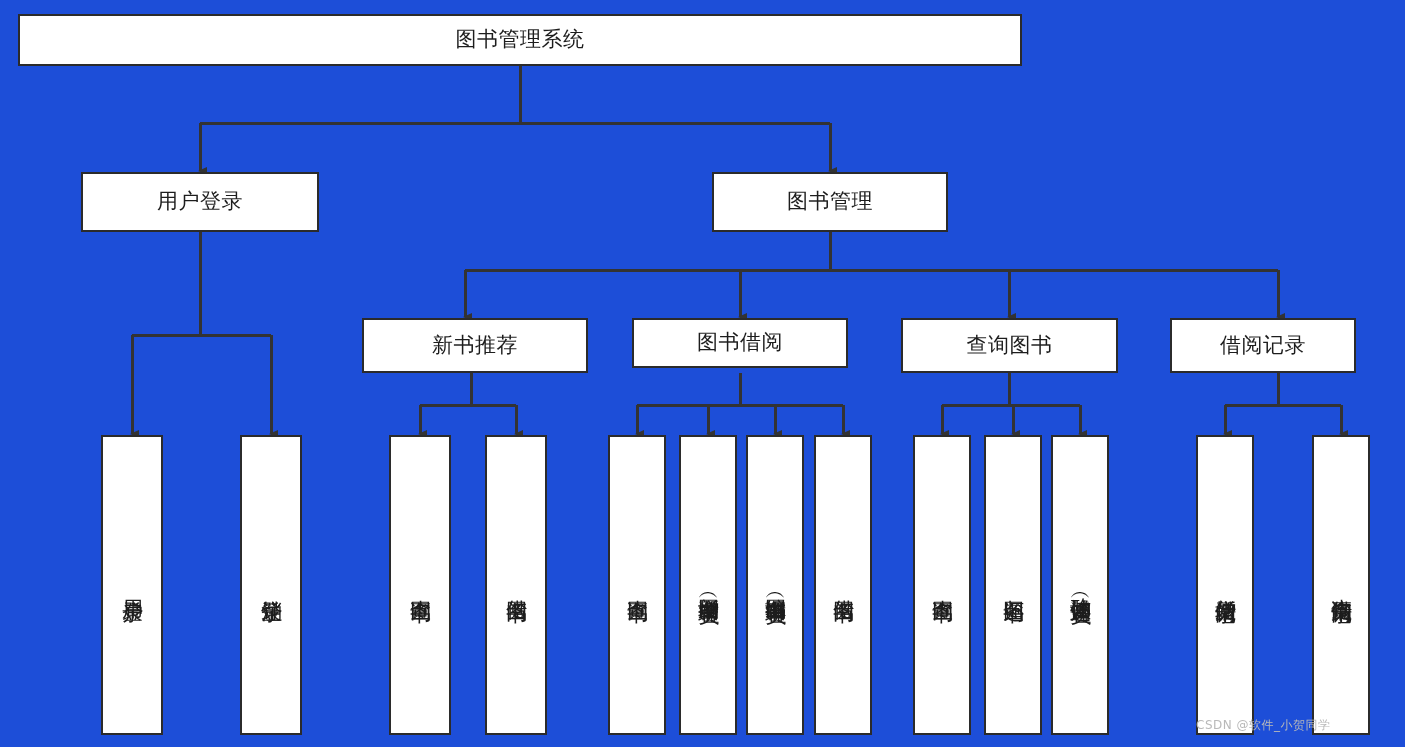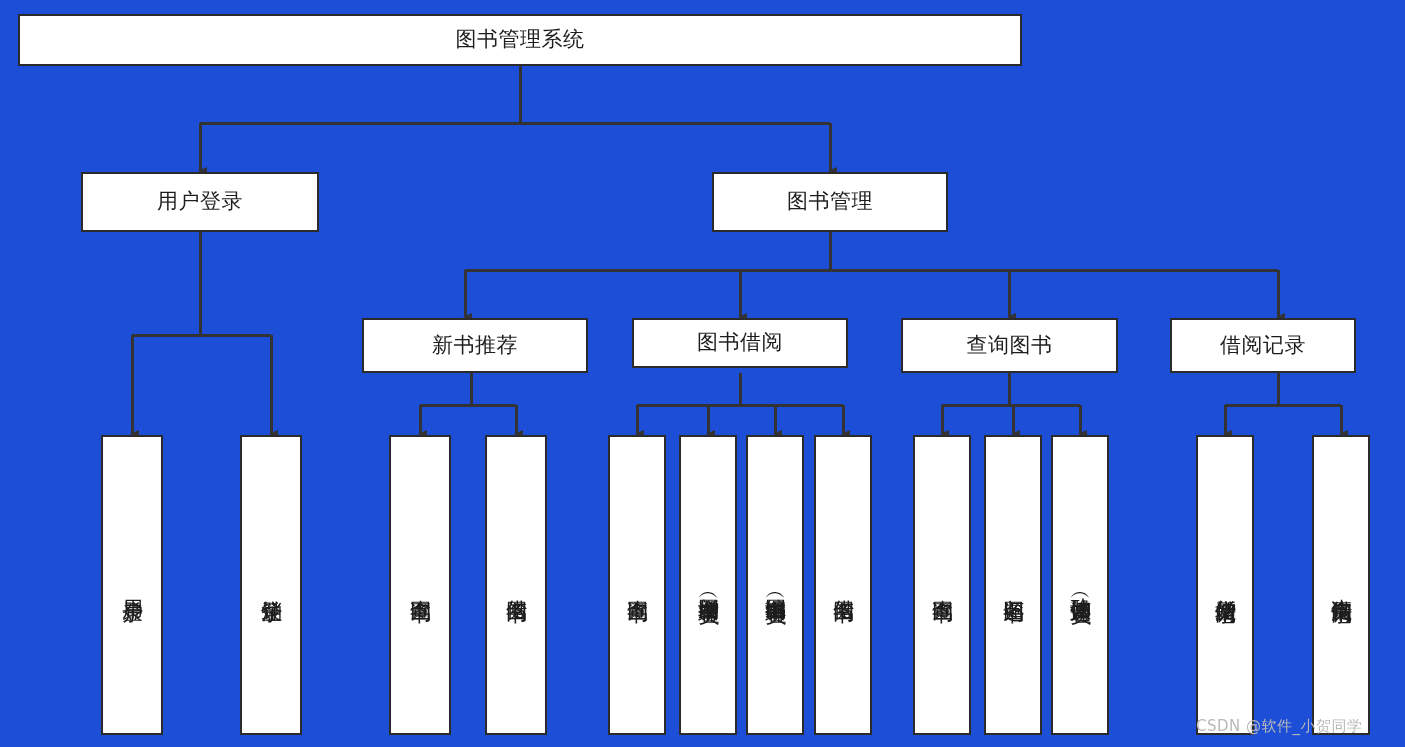--- a/index.html
+++ b/index.html
@@ -51,21 +51,21 @@
     text-orientation: upright;
     font-size: 21px;
     line-height: 1.32;
     letter-spacing: 1px;
     text-align: center;
     max-height: 100%;
   }
   .watermark {
     position: absolute;
     color: #b9b9b9;
-    font-size: 15px;
+    font-size: 12px;
     white-space: nowrap;
     letter-spacing: 0.5px;
   }
 </style>
 </head>
 <body>
 
 <div id="diagram-root">
 
   <svg id="diagram-svg" viewBox="0 0 1405 747" xmlns="http://www.w3.org/2000/svg">

